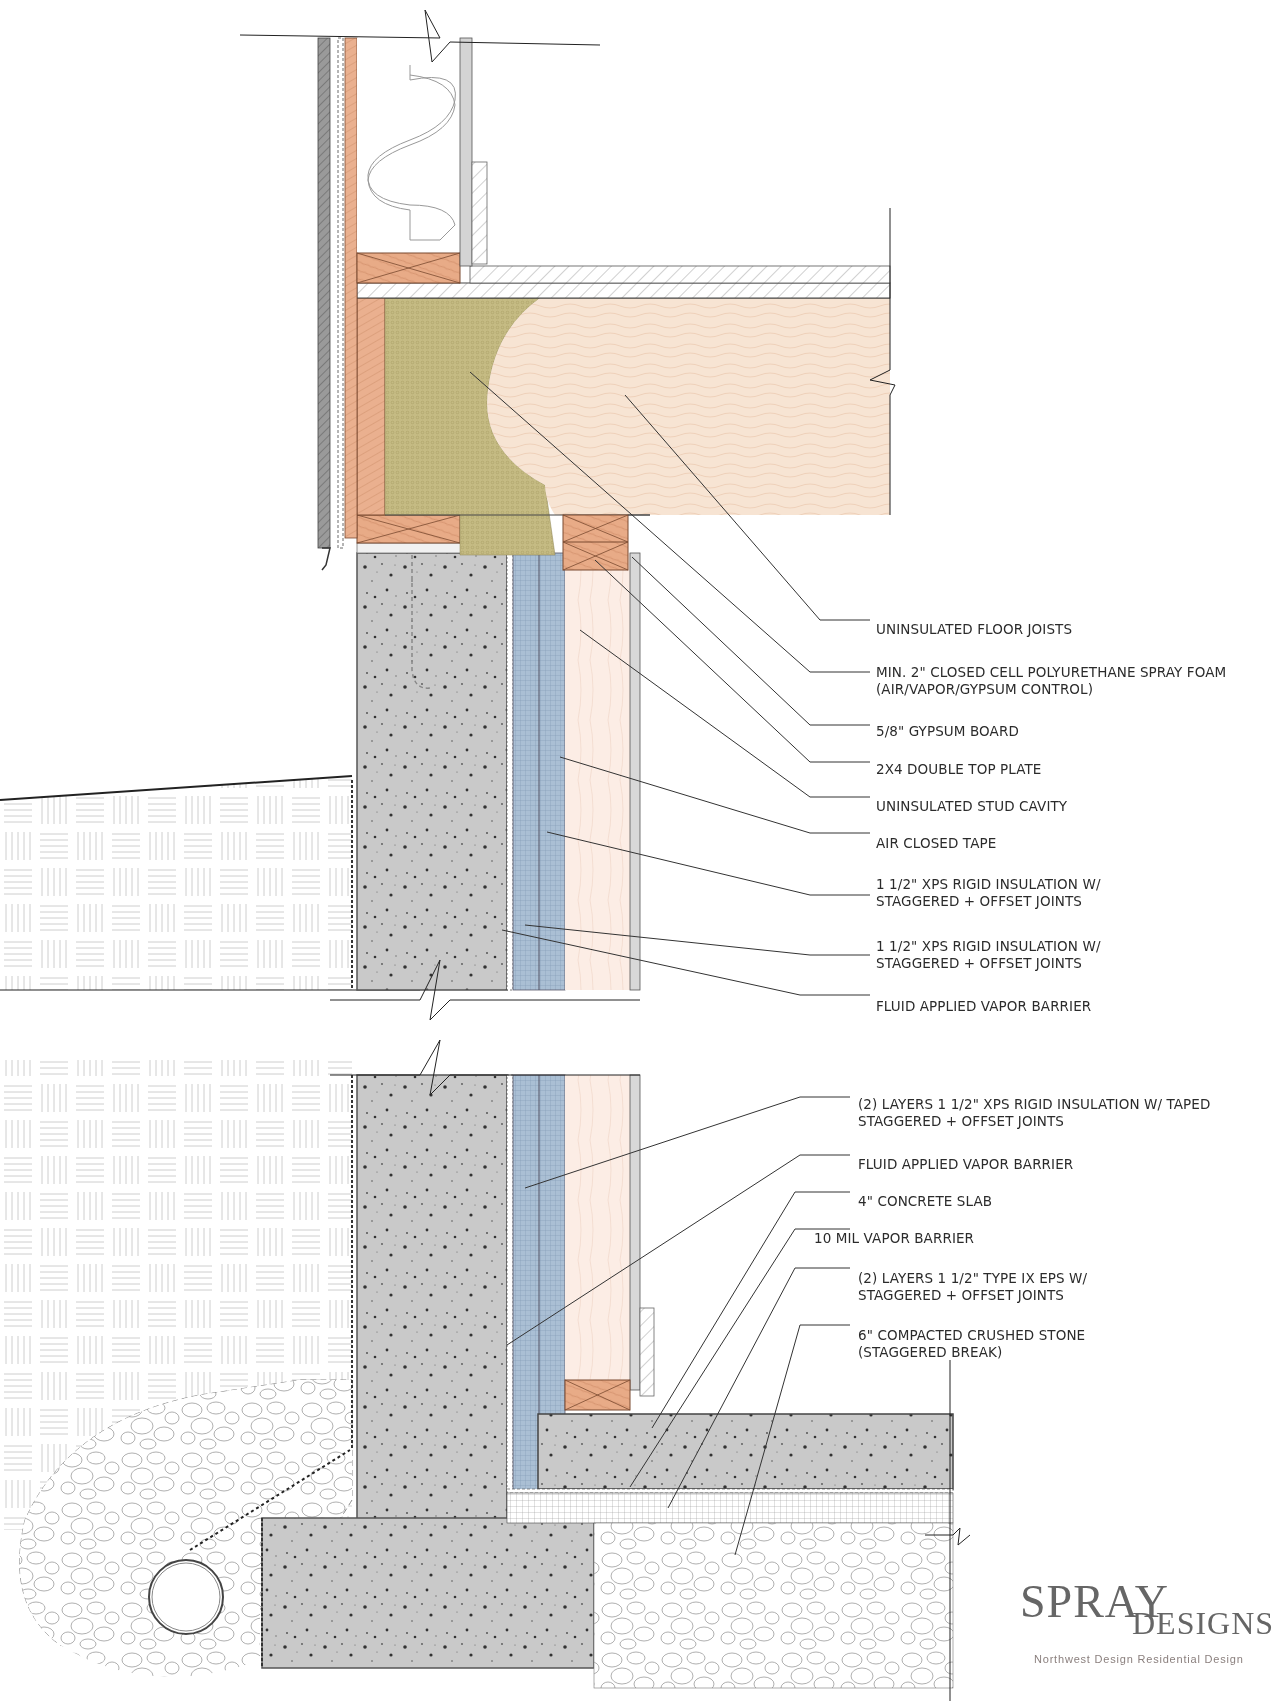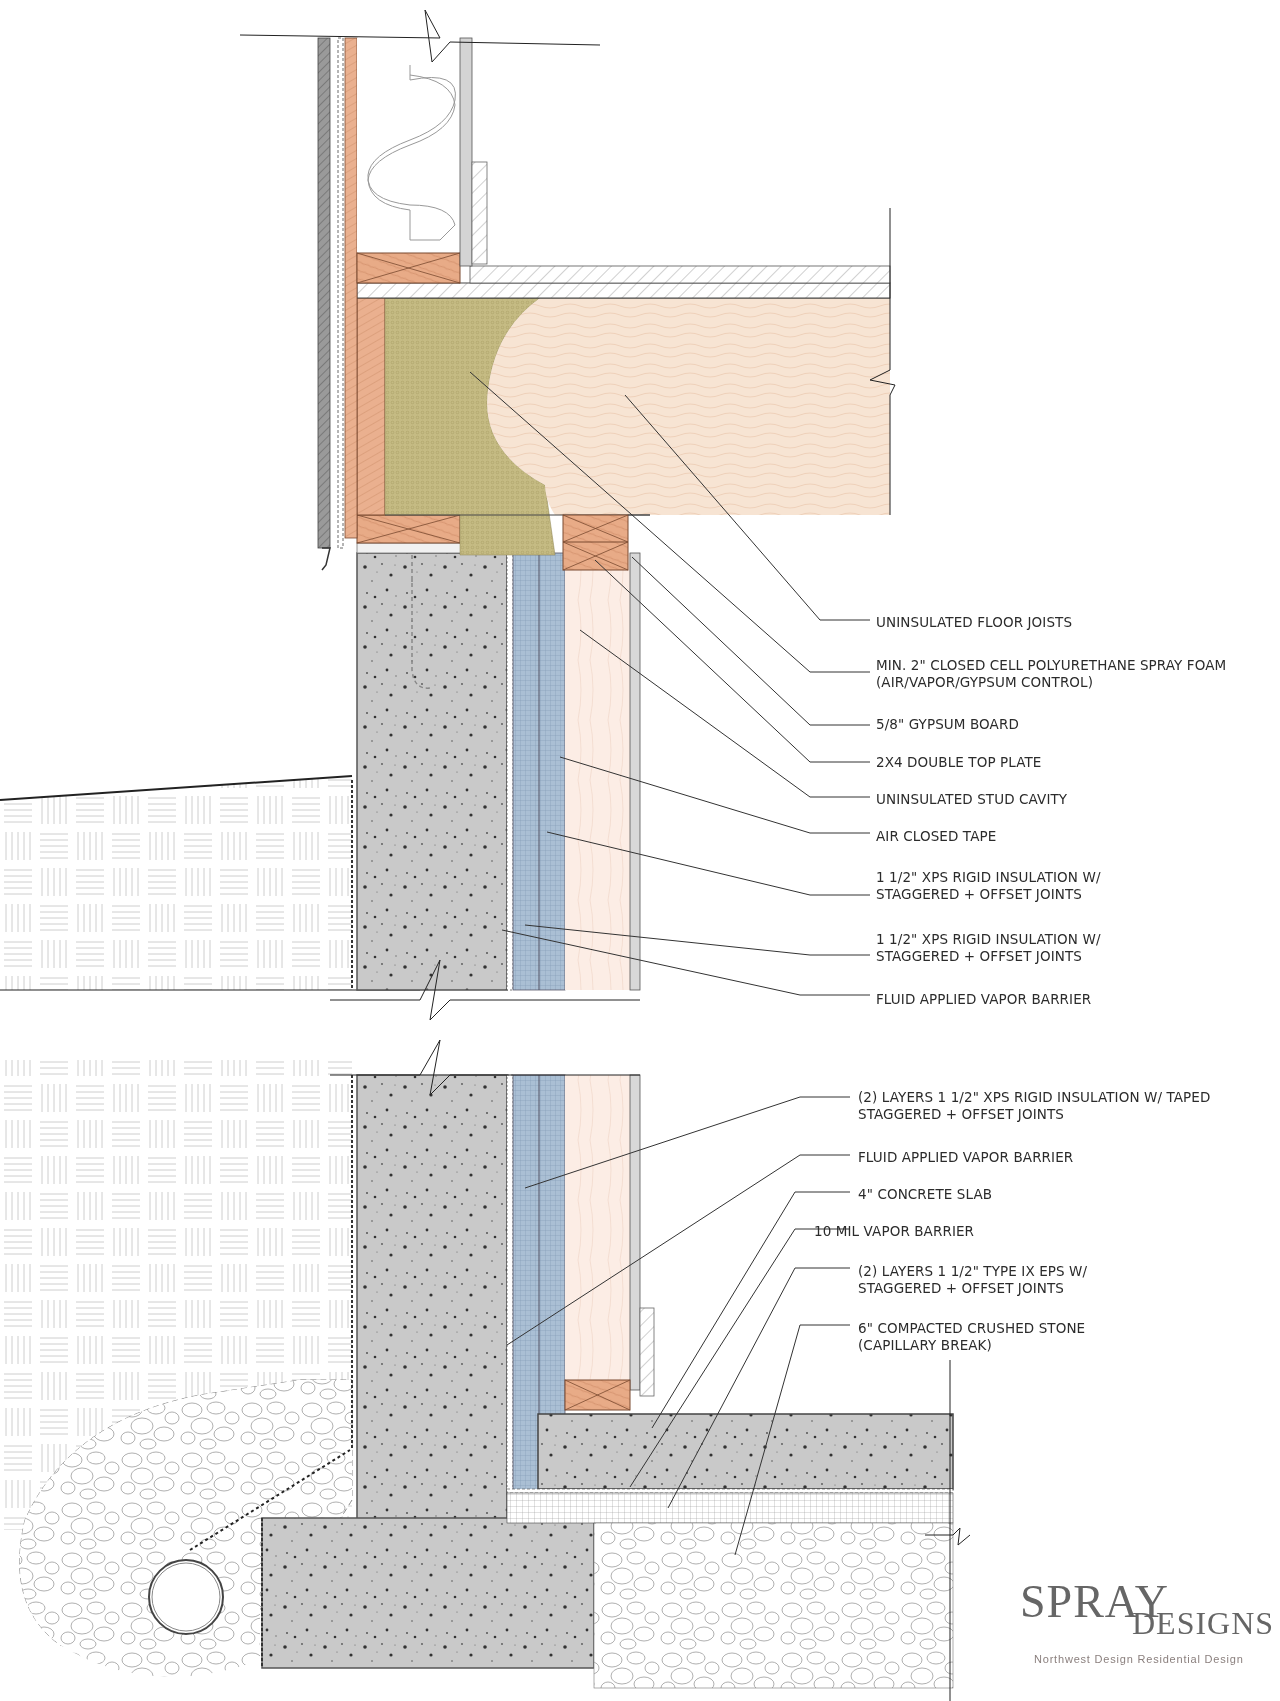--- a/index.html
+++ b/index.html
@@ -1,18 +1,18 @@
 <!DOCTYPE html>
 <html><head>
 <meta charset="utf-8">
 <style>
   html,body{margin:0;padding:0;background:#ffffff;}
   body{width:1280px;height:1701px;position:relative;overflow:hidden;font-family:"Liberation Sans",sans-serif;}
   #drawing{position:absolute;left:0;top:0;width:1280px;height:1701px;}
-  .label{position:absolute;font-family:"DejaVu Sans",sans-serif;font-size:13.5px;color:#2b2b2b;line-height:17px;letter-spacing:0.1px;white-space:nowrap;}
+  .label{position:absolute;font-family:"DejaVu Sans",sans-serif;font-size:13.5px;color:#2b2b2b;line-height:17px;letter-spacing:0.1px;white-space:nowrap;margin-top:7px;}
   .label span{display:block;}
   #logo{position:absolute;left:1020px;top:1575px;width:240px;height:100px;}
   #logo-main{position:absolute;left:0;top:0;font-family:"Liberation Serif",serif;font-size:46px;color:#666666;letter-spacing:1px;}
   #logo-sub{position:absolute;left:112px;top:30px;font-family:"Liberation Serif",serif;font-size:32px;color:#666666;letter-spacing:1px;}
   #logo-tag{position:absolute;left:14px;top:78px;font-family:"Liberation Sans",sans-serif;font-size:11px;color:#8a7f7d;letter-spacing:0.8px;white-space:nowrap;}
 </style>
 </head>
 <body>
 
 <svg id="drawing" width="1280" height="1701" viewBox="0 0 1280 1701" xmlns="http://www.w3.org/2000/svg">
@@ -260,20 +260,20 @@
 </div>
 <div class="label" style="left:814px;top:1223px;">
   <span>10 MIL VAPOR BARRIER</span>
 </div>
 <div class="label" style="left:858px;top:1263px;">
   <span>(2) LAYERS 1 1/2" TYPE IX EPS W/</span>
   <span>STAGGERED + OFFSET JOINTS</span>
 </div>
 <div class="label" style="left:858px;top:1320px;">
   <span>6" COMPACTED CRUSHED STONE</span>
-  <span>(CAPILLARY BREAK)</span>
+  <span>(STAGGERED BREAK)</span>
 </div>
 
 <div id="logo">
   <div id="logo-main">SPRAY</div>
   <div id="logo-sub">DESIGNS</div>
   <div id="logo-tag">Northwest  Design  Residential  Design</div>
 </div>
 
 </body></html>

